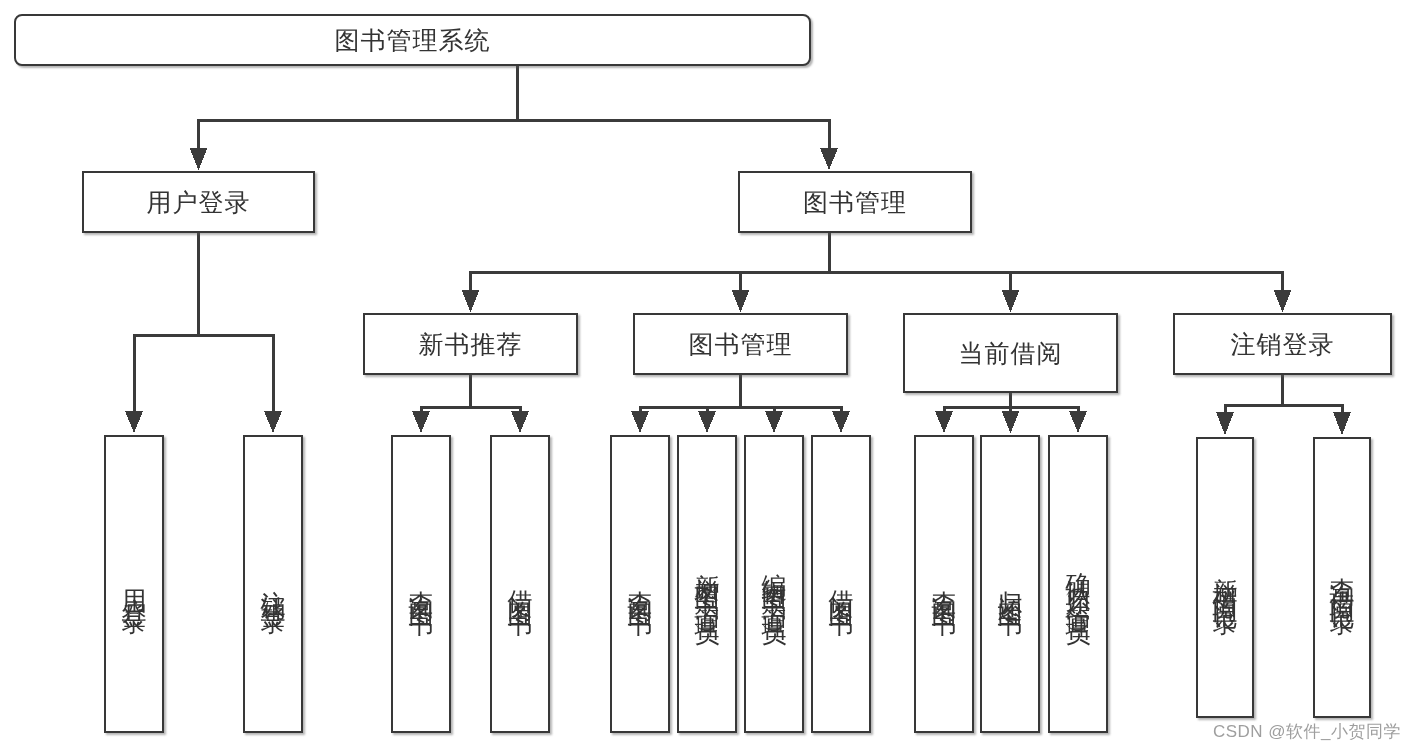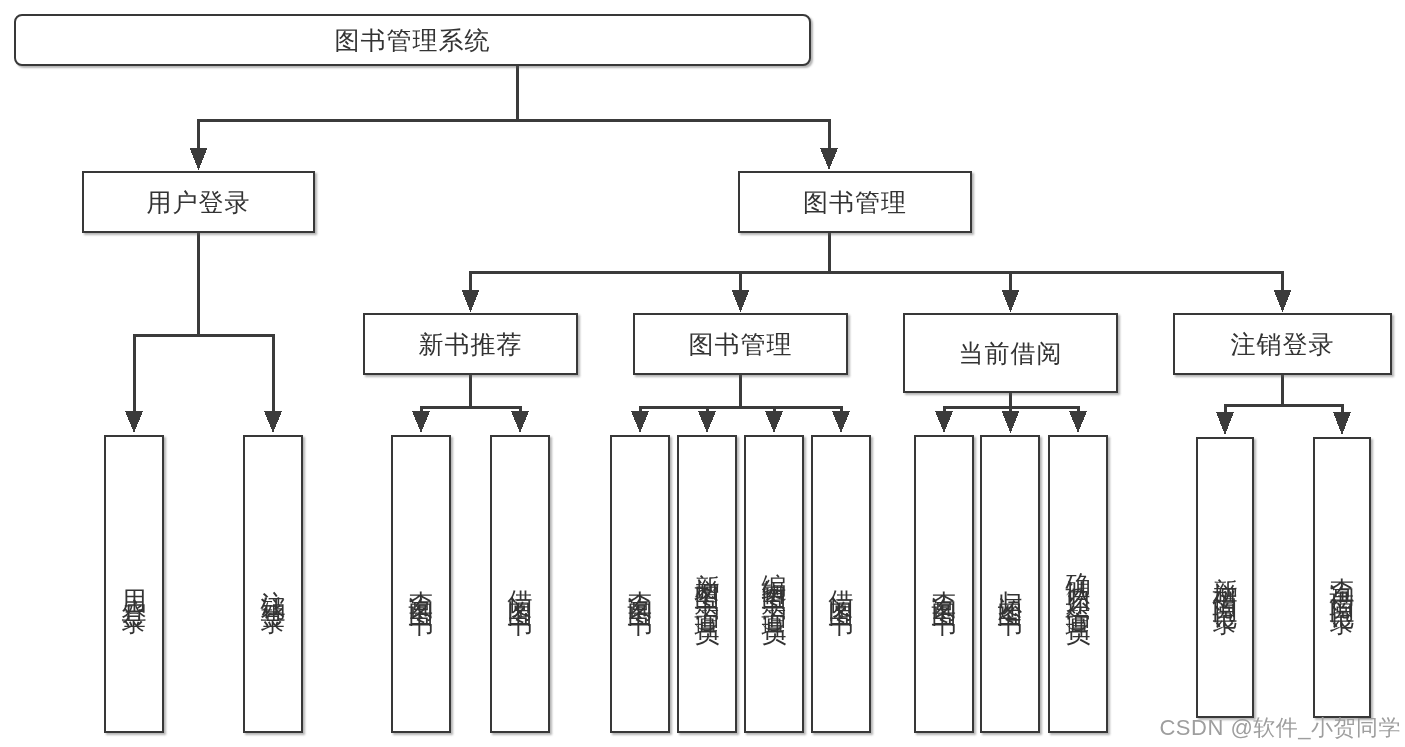--- a/index.html
+++ b/index.html
@@ -46,21 +46,21 @@
     letter-spacing: 7px;
     line-height: 1;
     color: #333333;
     white-space: nowrap;
   }
 
   .watermark {
     position: absolute;
     right: 4px;
     bottom: 4px;
-    font-size: 22px;
+    font-size: 17px;
     color: #9e9e9e;
     letter-spacing: 0.5px;
     white-space: nowrap;
   }
 </style>
 </head>
 <body>
 
 <div class="stage">
 

